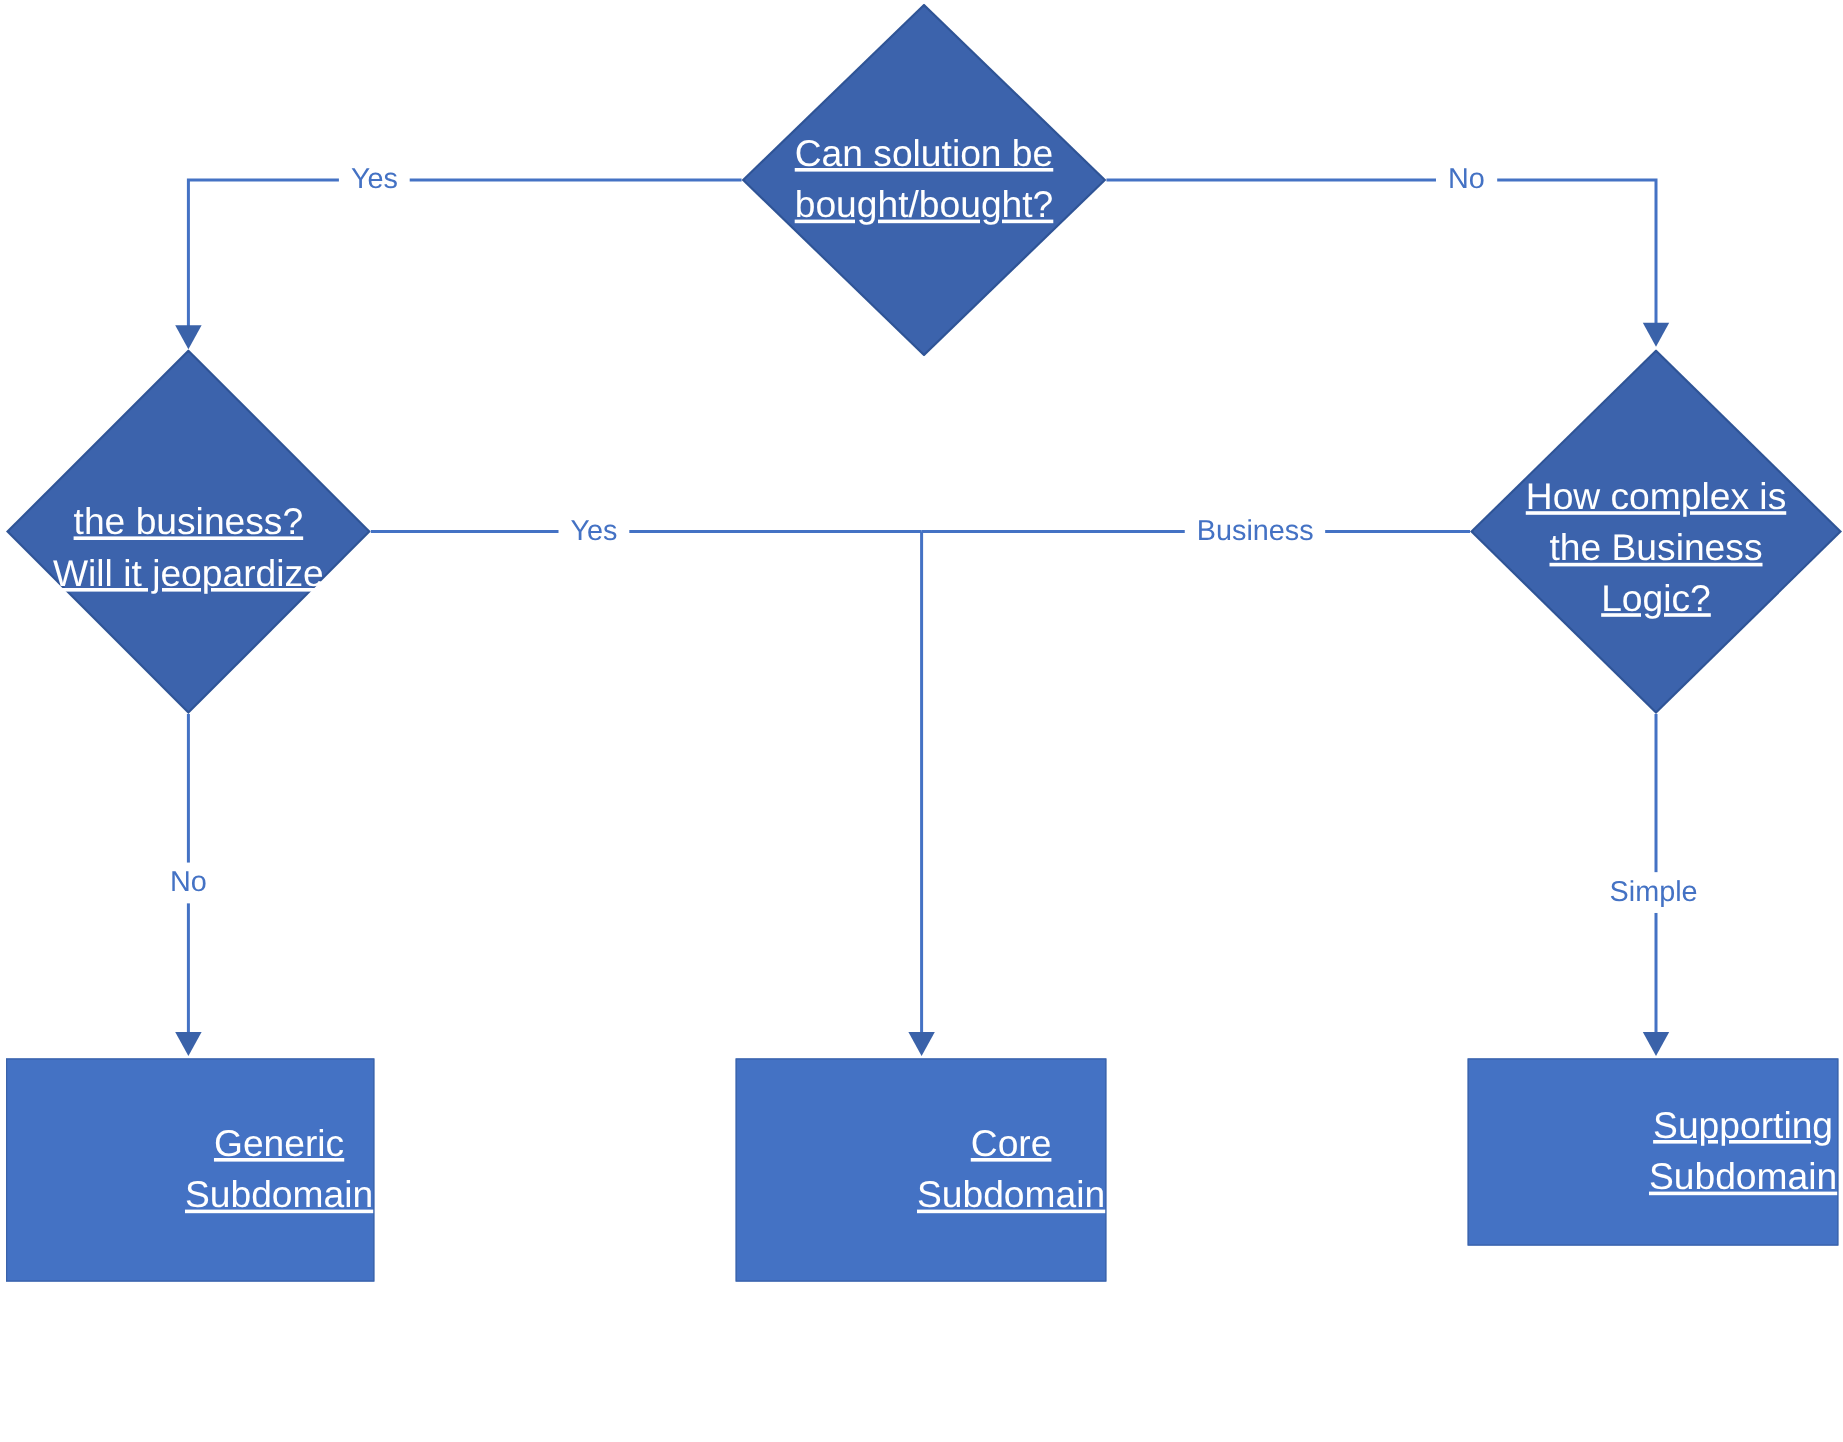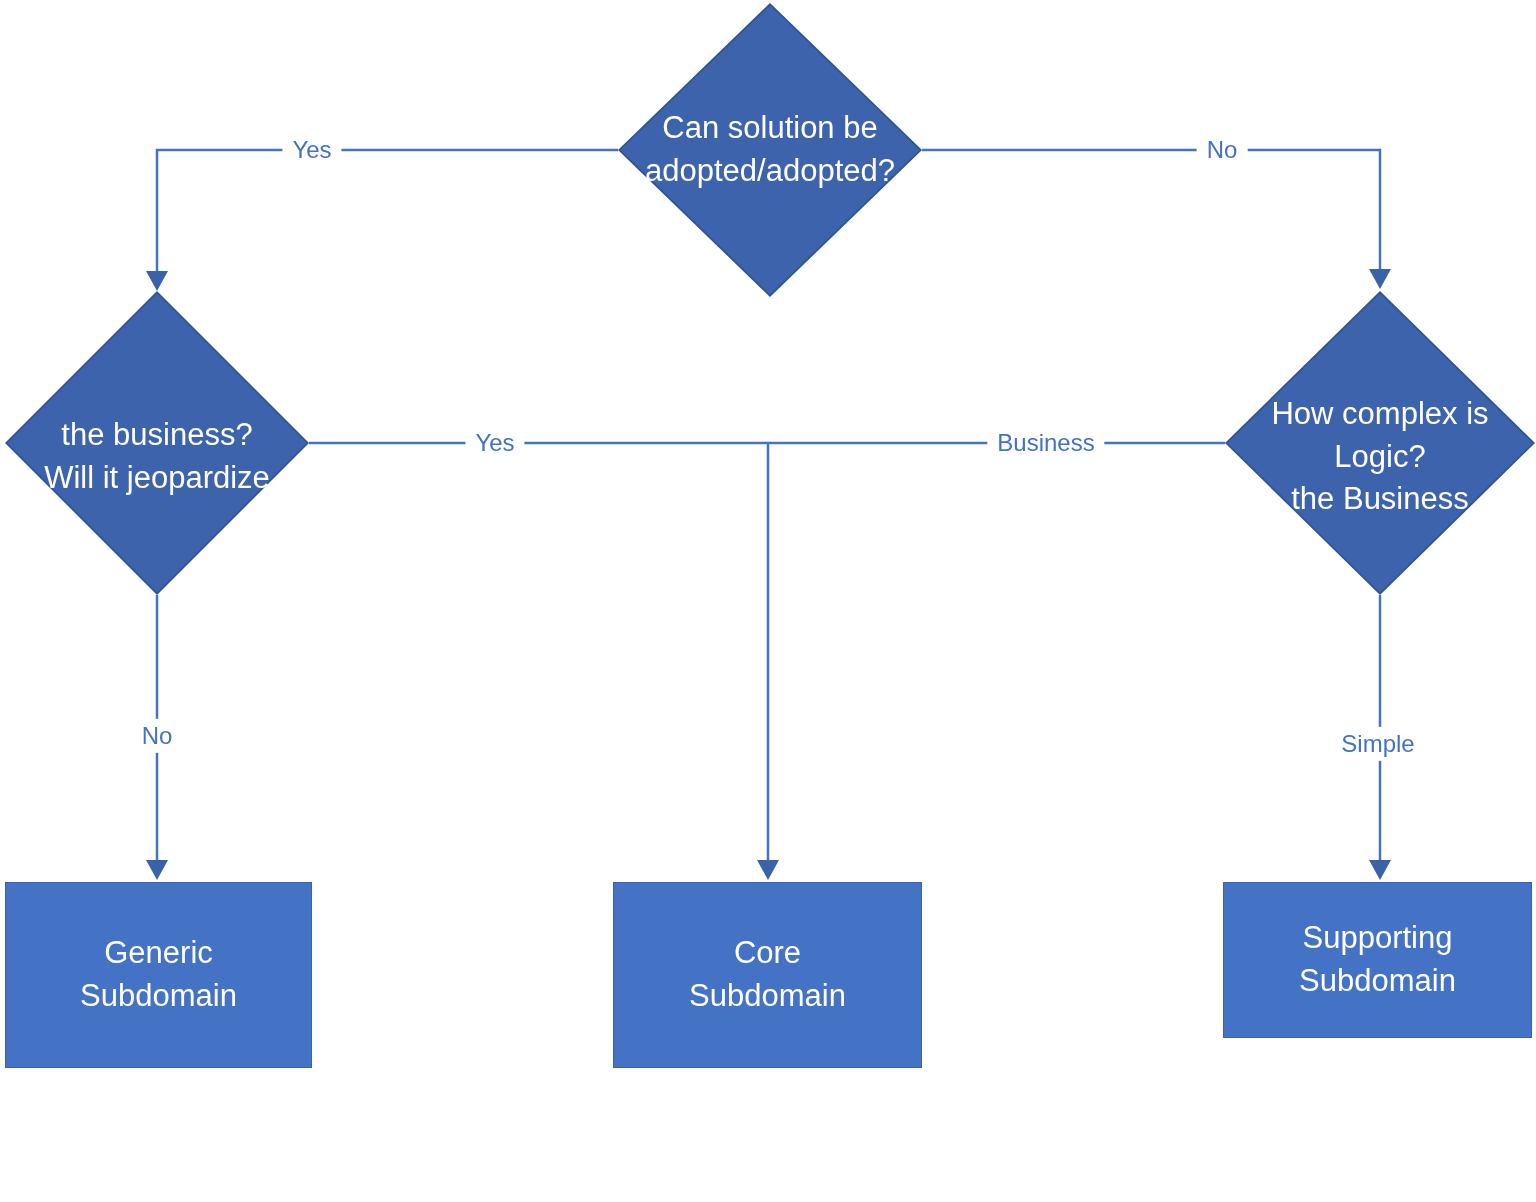--- a/index.html
+++ b/index.html
@@ -44,28 +44,30 @@
     background: var(--diamond-border, #2F5496);
   }
   .shape-inner {
     inset: 2.5px;
     background: var(--diamond-fill, #3C63AC);
   }
   .box {
     background: var(--box-fill, #4472C4);
     border: 1px solid var(--box-border, #3A62A9);
     box-sizing: border-box;
+    justify-content: flex-end;
   }
   .node-content {
     position: relative;
     z-index: 1;
     text-align: center;
     color: var(--node-text, #ffffff);
     font-size: 31px;
     line-height: 1.38;
+    text-decoration: underline;
   }
   .nudge-down-sm { transform: translateY(14px); }
   .edge-label {
     position: absolute;
     transform: translate(-50%, -50%);
     background: var(--background, #ffffff);
     color: var(--edge-label-text, #4472C4);
     font-size: 24px;
     line-height: 1.1;
     padding: 4px 10px;
@@ -96,40 +98,40 @@
 
     <path class="connector" d="M1380,595 V862"></path>
     <polygon class="arrowhead" points="1369,860 1391,860 1380,880"></polygon>
   </svg>
 
   <div class="node" style="left:618px; top:3px; width:304px; height:294px;">
     <div class="shape-outer"></div>
     <div class="shape-inner"></div>
     <div class="node-content">
       <div>Can solution be</div>
-      <div>adopted/adopted?</div>
+      <div>bought/bought?</div>
     </div>
   </div>
 
   <div class="node" style="left:5px; top:291px; width:304px; height:304px;">
     <div class="shape-outer"></div>
     <div class="shape-inner"></div>
     <div class="node-content nudge-down-sm">
       <div>the business?</div>
       <div>Will it jeopardize</div>
     </div>
   </div>
 
   <div class="node" style="left:1225px; top:291px; width:310px; height:304px;">
     <div class="shape-outer"></div>
     <div class="shape-inner"></div>
     <div class="node-content nudge-down-sm">
       <div>How complex is</div>
+      <div>the Business</div>
       <div>Logic?</div>
-      <div>the Business</div>
     </div>
   </div>
 
   <div class="node box" style="left:5px; top:882px; width:307px; height:186px;">
     <div class="node-content">
       <div>Generic</div>
       <div>Subdomain</div>
     </div>
   </div>
 

